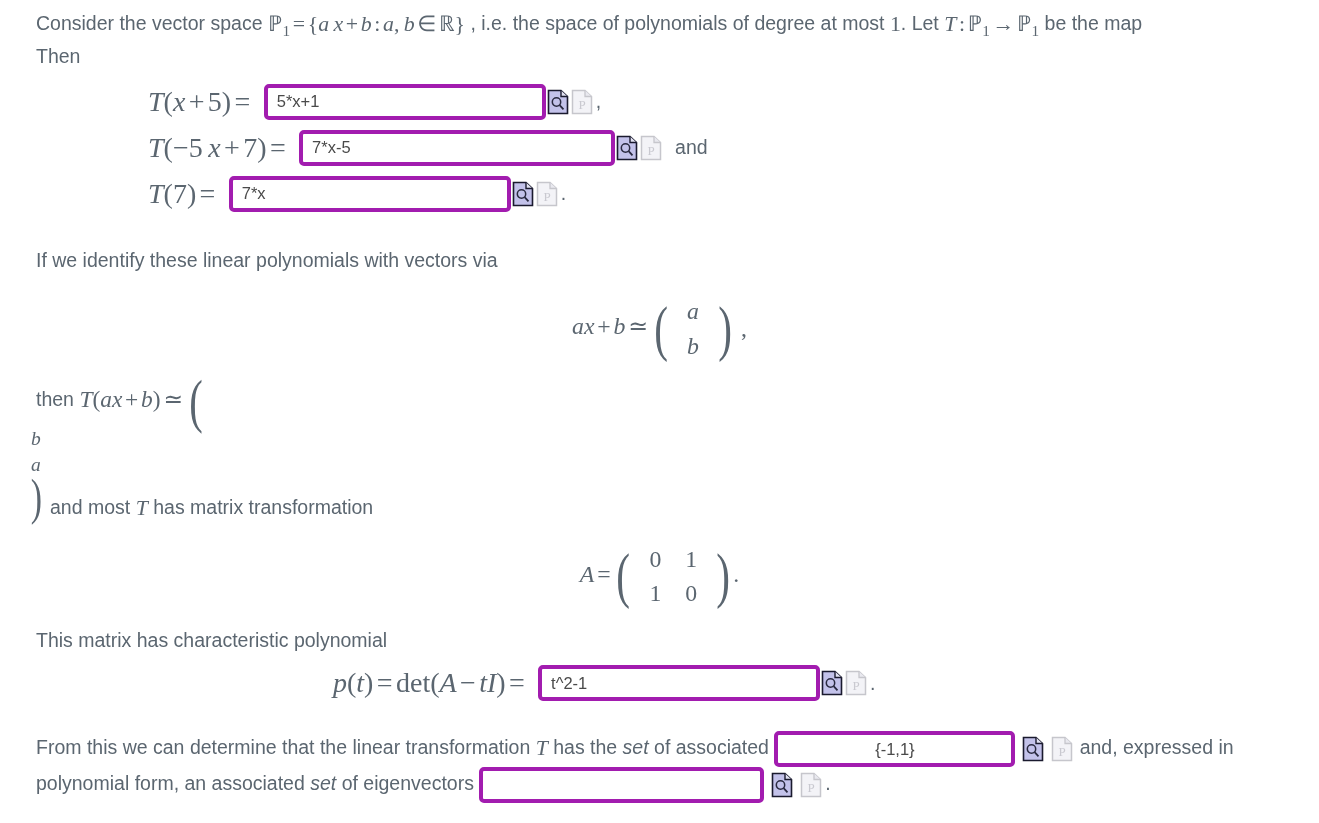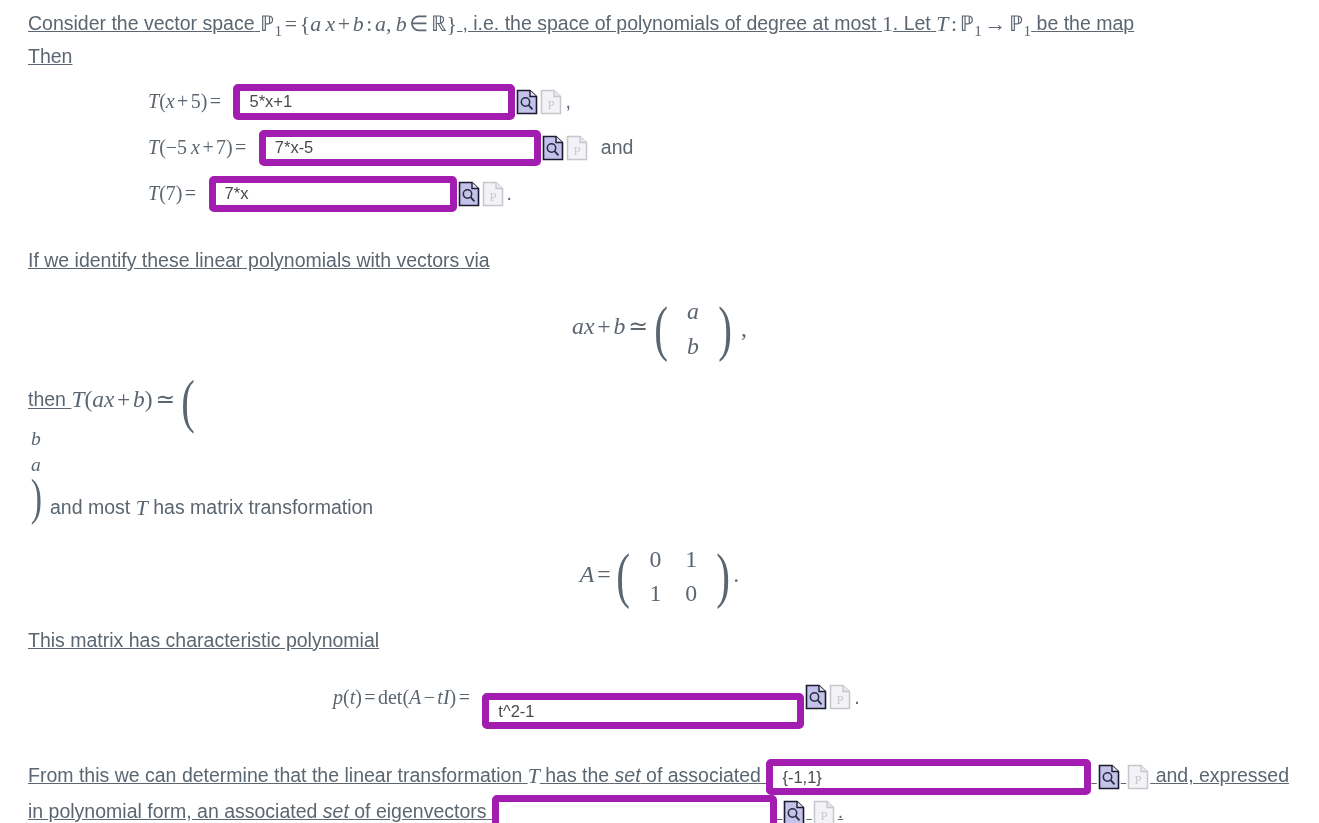--- a/index.html
+++ b/index.html
@@ -49,23 +49,22 @@
   
   sub.sb {
     font-size: .70em;
     vertical-align: -0.32em;
     font-style: normal;
     margin-left: .02em;
   }
 
   
   p.line {
-    margin: 0 0 0 0;
+    margin: 0 0 0 8px;
     line-height: 1.52;
-    text-decoration: underline;
   }
   .blk { margin-top: 22px; }
 
   
   .paren-wrap {
     display: inline-flex;
     align-items: center;
     vertical-align: middle;
   }
   .paren {
@@ -88,21 +87,21 @@
     font-family: "Liberation Serif", serif;
     line-height: 1.28;
   }
 
   
   input.ans {
     font-family: "Liberation Sans", sans-serif;
     font-size: 16.5px;
     color: #4a4a4a;
     background: #ffffff;
-    border: 7px solid #a21caf;
+    border: 4px solid #a21caf;
     border-radius: 5px;
     padding: 6px 9px;
     box-sizing: border-box;
     height: 36px;
     vertical-align: middle;
     outline: none;
   }
   input.ans::placeholder { color: #b7b7b7; }
 
   
@@ -116,21 +115,21 @@
   }
   .ico svg { display: block; }
   .row-eq {
     display: flex;
     align-items: center;
     margin-bottom: 10px;
     white-space: nowrap;
   }
   .eq-lbl {
     font-family: "Liberation Serif", serif;
-    font-size: 20px;
+    font-size: 28px;
     margin-right: 10px;
     display: inline-block;
     text-align: left;
   }
   .tail {
     margin-left: 12px;
     font-size: 19.5px;
   }
   .tail.nosp { margin-left: 2px; }
   .ind { padding-left: 120px; }
@@ -174,21 +173,21 @@
         <path d="M14 1.5 V7.5 H20.5" fill="#e9e9ef" stroke="#c6c6cc" stroke-width="1.3"></path>
         <text x="11" y="19.5" font-family="'Liberation Serif',serif" font-size="13" fill="#c9c9d0" text-anchor="middle">P</text>
       </svg>
     </span>
     <span class="tail nosp">,</span>
   </div>
 
   
   <div class="row-eq ind">
     <span class="math eq-lbl"><span class="mi">T</span><span class="mn mtight">(</span><span class="mo mtight">−</span><span class="mn">5</span> <span class="mi">x</span><span class="mo">+</span><span class="mn">7</span><span class="mn mtight">)</span><span class="mo">=</span></span>
-    <input class="ans" style="width: 282px;" value="7*x-5">
+    <input class="ans" style="width: 316px;" value="7*x-5">
     <span class="ico">
       <svg width="22" height="26" viewBox="0 0 22 26">
         <path d="M1.5 1.5 H14 L20.5 7.5 V24.5 H1.5 Z" fill="#c3c2ea" stroke="#1a1a2e" stroke-width="1.6"></path>
         <path d="M14 1.5 V7.5 H20.5" fill="#e2e2f2" stroke="#1a1a2e" stroke-width="1.4"></path>
         <circle cx="9.5" cy="13" r="4.2" fill="none" stroke="#2a2a40" stroke-width="1.5"></circle>
         <line x1="12.6" y1="16.2" x2="16.5" y2="20.3" stroke="#2a2a40" stroke-width="1.8"></line>
       </svg>
     </span>
     <span class="ico">
       <svg width="22" height="26" viewBox="0 0 22 26">
@@ -196,21 +195,21 @@
         <path d="M14 1.5 V7.5 H20.5" fill="#e9e9ef" stroke="#c6c6cc" stroke-width="1.3"></path>
         <text x="11" y="19.5" font-family="'Liberation Serif',serif" font-size="13" fill="#c9c9d0" text-anchor="middle">P</text>
       </svg>
     </span>
     <span class="tail">and</span>
   </div>
 
   
   <div class="row-eq ind">
     <span class="math eq-lbl"><span class="mi">T</span><span class="mn mtight">(</span><span class="mn">7</span><span class="mn mtight">)</span><span class="mo">=</span></span>
-    <input class="ans" style="width: 248px;" value="7*x">
+    <input class="ans" style="width: 282px;" value="7*x">
     <span class="ico">
       <svg width="22" height="26" viewBox="0 0 22 26">
         <path d="M1.5 1.5 H14 L20.5 7.5 V24.5 H1.5 Z" fill="#c3c2ea" stroke="#1a1a2e" stroke-width="1.6"></path>
         <path d="M14 1.5 V7.5 H20.5" fill="#e2e2f2" stroke="#1a1a2e" stroke-width="1.4"></path>
         <circle cx="9.5" cy="13" r="4.2" fill="none" stroke="#2a2a40" stroke-width="1.5"></circle>
         <line x1="12.6" y1="16.2" x2="16.5" y2="20.3" stroke="#2a2a40" stroke-width="1.8"></line>
       </svg>
     </span>
     <span class="ico">
       <svg width="22" height="26" viewBox="0 0 22 26">
@@ -285,21 +284,21 @@
           </span>
           <span class="paren v2">)</span>
         </span><span class="mn">.</span></span>
   </div>
 
   
   <p class="line" style="margin-top:8px">This matrix has characteristic polynomial</p>
 
   <div class="row-eq" style="justify-content:flex-start;padding-left:305px;margin-top:10px">
     <span class="math eq-lbl"><span class="mi">p</span><span class="mn mtight">(</span><span class="mi">t</span><span class="mn mtight">)</span><span class="mo">=</span><span class="mn">det</span><span class="mn mtight">(</span><span class="mi">A</span><span class="mo">−</span><span class="mi">t</span><span class="mi">I</span><span class="mn mtight">)</span><span class="mo">=</span></span>
-    <input class="ans" style="width: 322px; margin-top: 28px;" value="t^2-1">
+    <input class="ans" style="width: 282px;" value="t^2-1">
     <span class="ico">
       <svg width="22" height="26" viewBox="0 0 22 26">
         <path d="M1.5 1.5 H14 L20.5 7.5 V24.5 H1.5 Z" fill="#c3c2ea" stroke="#1a1a2e" stroke-width="1.6"></path>
         <path d="M14 1.5 V7.5 H20.5" fill="#e2e2f2" stroke="#1a1a2e" stroke-width="1.4"></path>
         <circle cx="9.5" cy="13" r="4.2" fill="none" stroke="#2a2a40" stroke-width="1.5"></circle>
         <line x1="12.6" y1="16.2" x2="16.5" y2="20.3" stroke="#2a2a40" stroke-width="1.8"></line>
       </svg>
     </span>
     <span class="ico">
       <svg width="22" height="26" viewBox="0 0 22 26">
@@ -311,21 +310,21 @@
     <span class="tail nosp">.</span>
   </div>
 
   
   <p class="line" style="margin-top:30px;line-height:1.62">
     <span>From this we can determine that the linear transformation</span>
     <span class="math math-inline mi">T</span>
     <span>has the</span>
     <em class="it">set</em>
     <span>of associated</span>
-    <input class="ans" style="width: 325px;" value="{-1,1}">
+    <input class="ans" style="width: 241px; text-align: center;" value="{-1,1}">
     <span class="ico">
       <svg width="22" height="26" viewBox="0 0 22 26">
         <path d="M1.5 1.5 H14 L20.5 7.5 V24.5 H1.5 Z" fill="#c3c2ea" stroke="#1a1a2e" stroke-width="1.6"></path>
         <path d="M14 1.5 V7.5 H20.5" fill="#e2e2f2" stroke="#1a1a2e" stroke-width="1.4"></path>
         <circle cx="9.5" cy="13" r="4.2" fill="none" stroke="#2a2a40" stroke-width="1.5"></circle>
         <line x1="12.6" y1="16.2" x2="16.5" y2="20.3" stroke="#2a2a40" stroke-width="1.8"></line>
       </svg>
     </span>
     <span class="ico">
       <svg width="22" height="26" viewBox="0 0 22 26">

